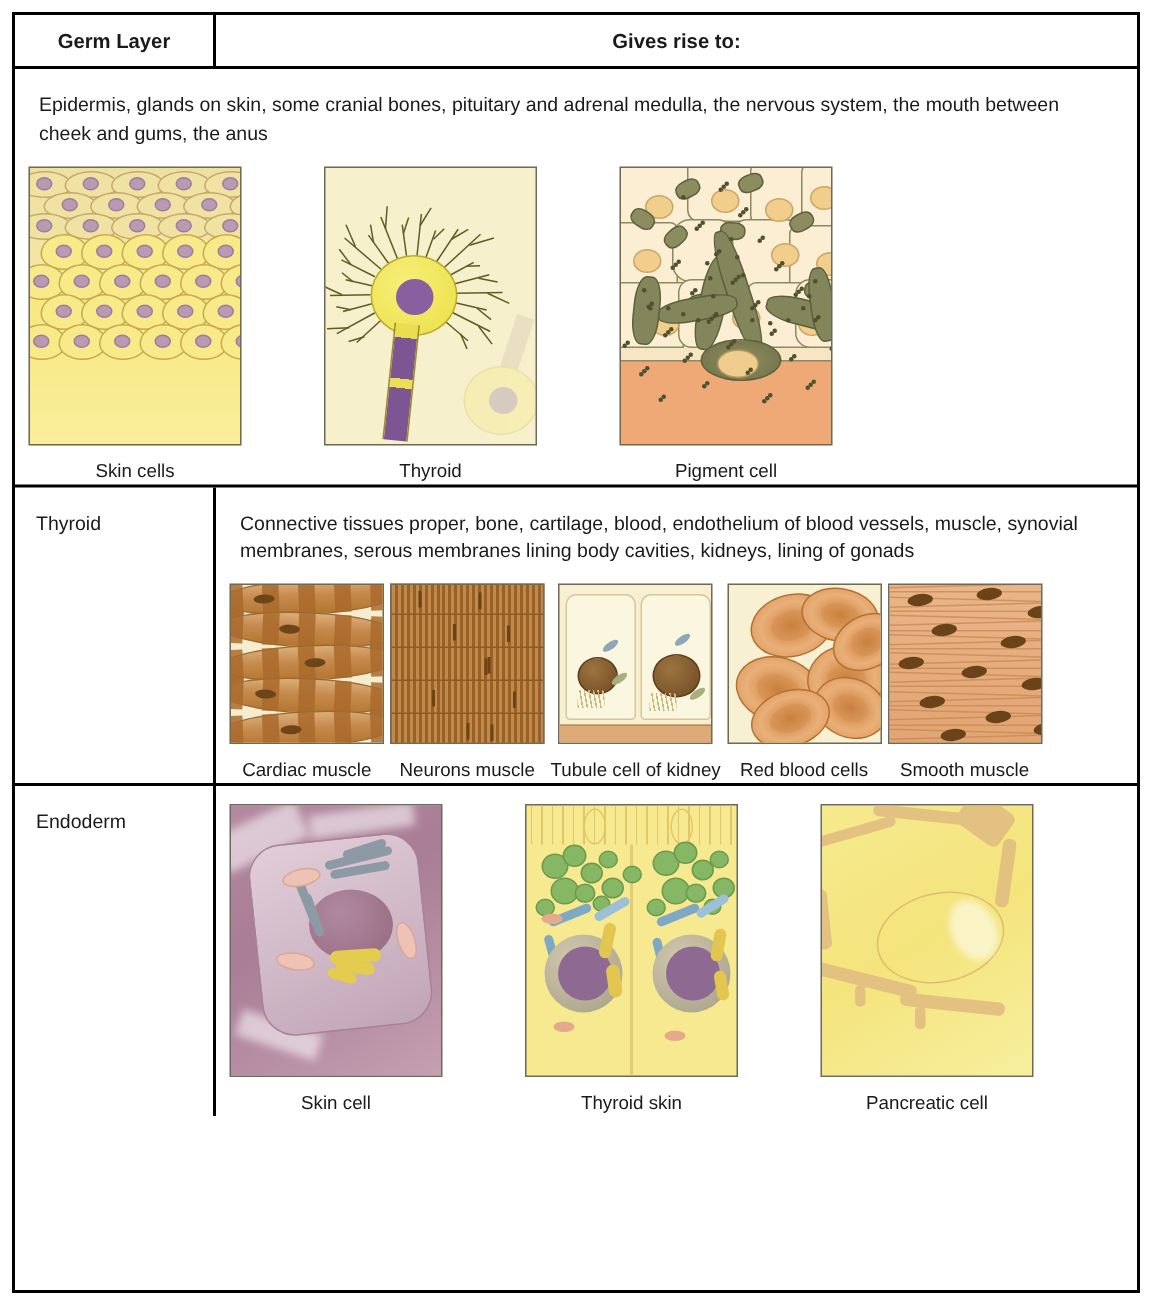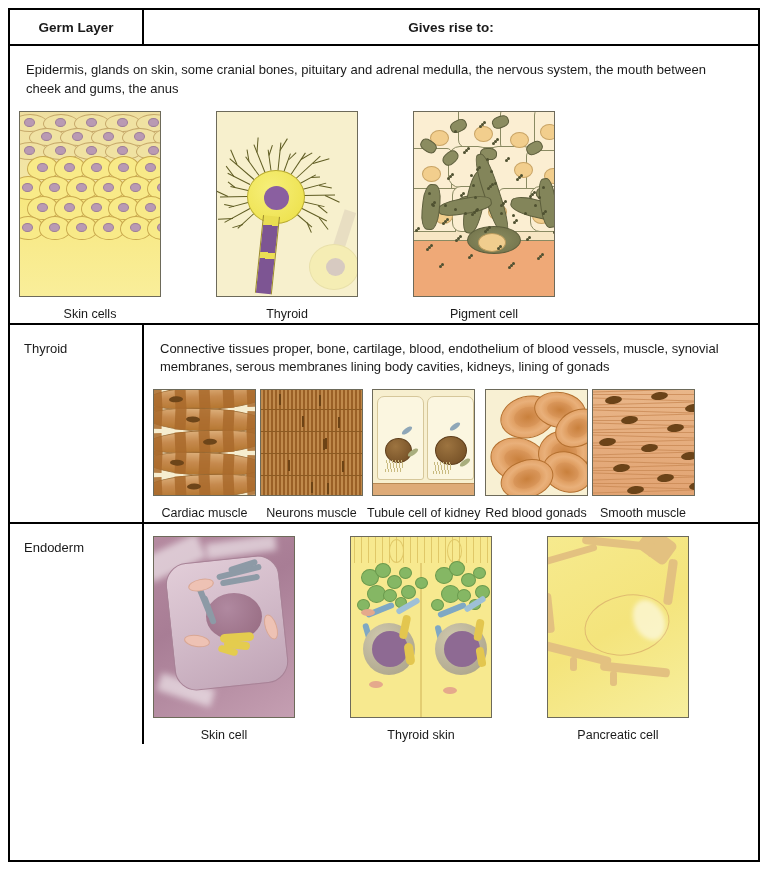--- a/index.html
+++ b/index.html
@@ -570,21 +570,21 @@
                   <div class="dimple" style=""></div>
                 </div>
                 <div class="rbc" style="left:14px;top:70px;width:52px;height:36px;transform:rotate(-18deg);">
                   <div class="dimple" style=""></div>
                 </div>
                 <div class="rbc" style="left:74px;top:14px;width:34px;height:46px;transform:rotate(62deg);">
                   <div class="dimple" style=""></div>
                 </div>
               </div>
           </div>
-          <div class="cap">Red blood gonads</div>
+          <div class="cap">Red blood cells</div>
         </div>
 
         <div class="fig">
           <div class="frame f-md smooth">
             <div id="smGen">
                 <div class="sfib" style="top:0px;transform:rotate(-1.6deg);"></div>
                 <div class="sfib" style="top:4.2px;transform:rotate(0deg);"></div>
                 <div class="sfib" style="top:8.4px;transform:rotate(1.6deg);"></div>
                 <div class="sfib" style="top:12.600000000000001px;transform:rotate(-1.6deg);"></div>
                 <div class="sfib" style="top:16.8px;transform:rotate(0deg);"></div>

